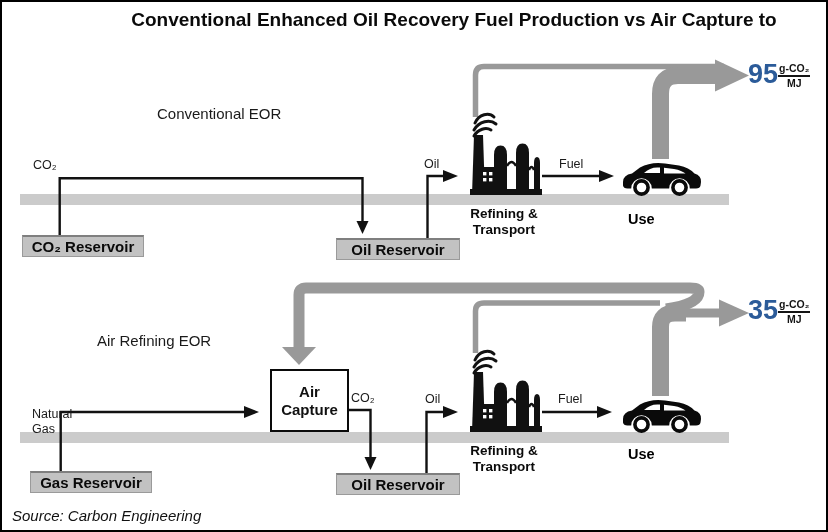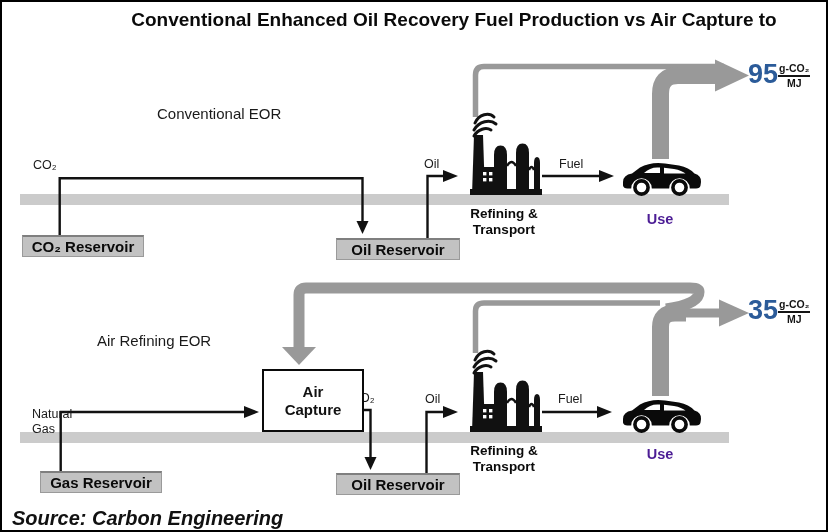--- a/index.html
+++ b/index.html
@@ -14,27 +14,27 @@
          font-size:19px;font-weight:bold;line-height:23px;color:#0a0a0a;padding-left:40px;}
   .panel-name{font-size:15px;color:#1a1a1a;}
   .small-lbl{font-size:12.5px;color:#1a1a1a;line-height:15px;}
   .resv{position:absolute;display:flex;align-items:center;justify-content:center;
         background:#c2c2c2;border:1px solid #9a9a9a;border-top:2px solid #7f7f7f;
         font-size:15px;font-weight:bold;color:#0a0a0a;box-sizing:border-box;}
   .ac-box{position:absolute;display:flex;flex-direction:column;align-items:center;justify-content:center;
         background:#ffffff;border:2.5px solid #0a0a0a;font-size:15px;font-weight:bold;
         line-height:18px;box-sizing:border-box;}
   .proc-lbl{position:absolute;text-align:center;font-size:13.5px;font-weight:bold;line-height:16px;color:#0a0a0a;}
-  .use-lbl{position:absolute;text-align:center;font-size:14.5px;font-weight:bold;color:#4c1d95;}
+  .use-lbl{position:absolute;text-align:left;font-size:14.5px;font-weight:bold;color:#000000;}
   .emission{position:absolute;display:flex;align-items:flex-start;gap:0;}
   .ev{font-size:27px;font-weight:bold;line-height:26px;color:#2b5b99;}
   .frac{display:inline-flex;flex-direction:column;align-items:center;margin-top:1px;}
   .num{font-size:10.5px;font-weight:bold;color:#141414;border-bottom:2px solid #141414;padding:0 1px;line-height:13px;}
   .den{font-size:10.5px;font-weight:bold;color:#141414;line-height:13px;}
-  .src{position:absolute;left:10px;top:505px;font-size:20px;font-style:italic;color:#111;font-weight:bold;}
+  .src{position:absolute;left:10px;top:505px;font-size:15px;font-style:italic;color:#111;}
   .two-line span{display:block;}
 </style>
 </head>
 <body>
 
 <div id="stage">
 
   <svg id="flows" viewBox="0 0 828 532" xmlns="http://www.w3.org/2000/svg">
     <defs>
       <g id="refinery">
@@ -140,26 +140,26 @@
   <div class="lbl panel-name" style="left:95px;top:330px">Air Refining EOR</div>
 
   <div class="lbl small-lbl two-line" style="left:30px;top:405px">
     <span>Natural</span>
     <span>Gas</span>
   </div>
   <div class="lbl small-lbl" style="left:349px;top:389px">CO₂</div>
   <div class="lbl small-lbl" style="left:423px;top:390px">Oil</div>
   <div class="lbl small-lbl" style="left:556px;top:390px">Fuel</div>
 
-  <div class="ac-box two-line" style="left:260px;top:367px;width:102px;height:63px">
+  <div class="ac-box two-line" style="left:268px;top:367px;width:79px;height:63px">
     <span>Air</span>
     <span>Capture</span>
   </div>
 
-  <div class="resv" style="left:38px;top:469px;width:122px;height:22px">Gas Reservoir</div>
+  <div class="resv" style="left:28px;top:469px;width:122px;height:22px">Gas Reservoir</div>
   <div class="resv" style="left:334px;top:471px;width:124px;height:22px">Oil Reservoir</div>
 
   <div class="proc-lbl two-line" style="left:452px;top:441px;width:100px">
     <span>Refining &amp;</span>
     <span>Transport</span>
   </div>
   <div class="use-lbl" style="left:626px;top:444px;width:64px">Use</div>
 
   <div class="emission" style="left:746px;top:295px">
     <span class="ev">35</span>

